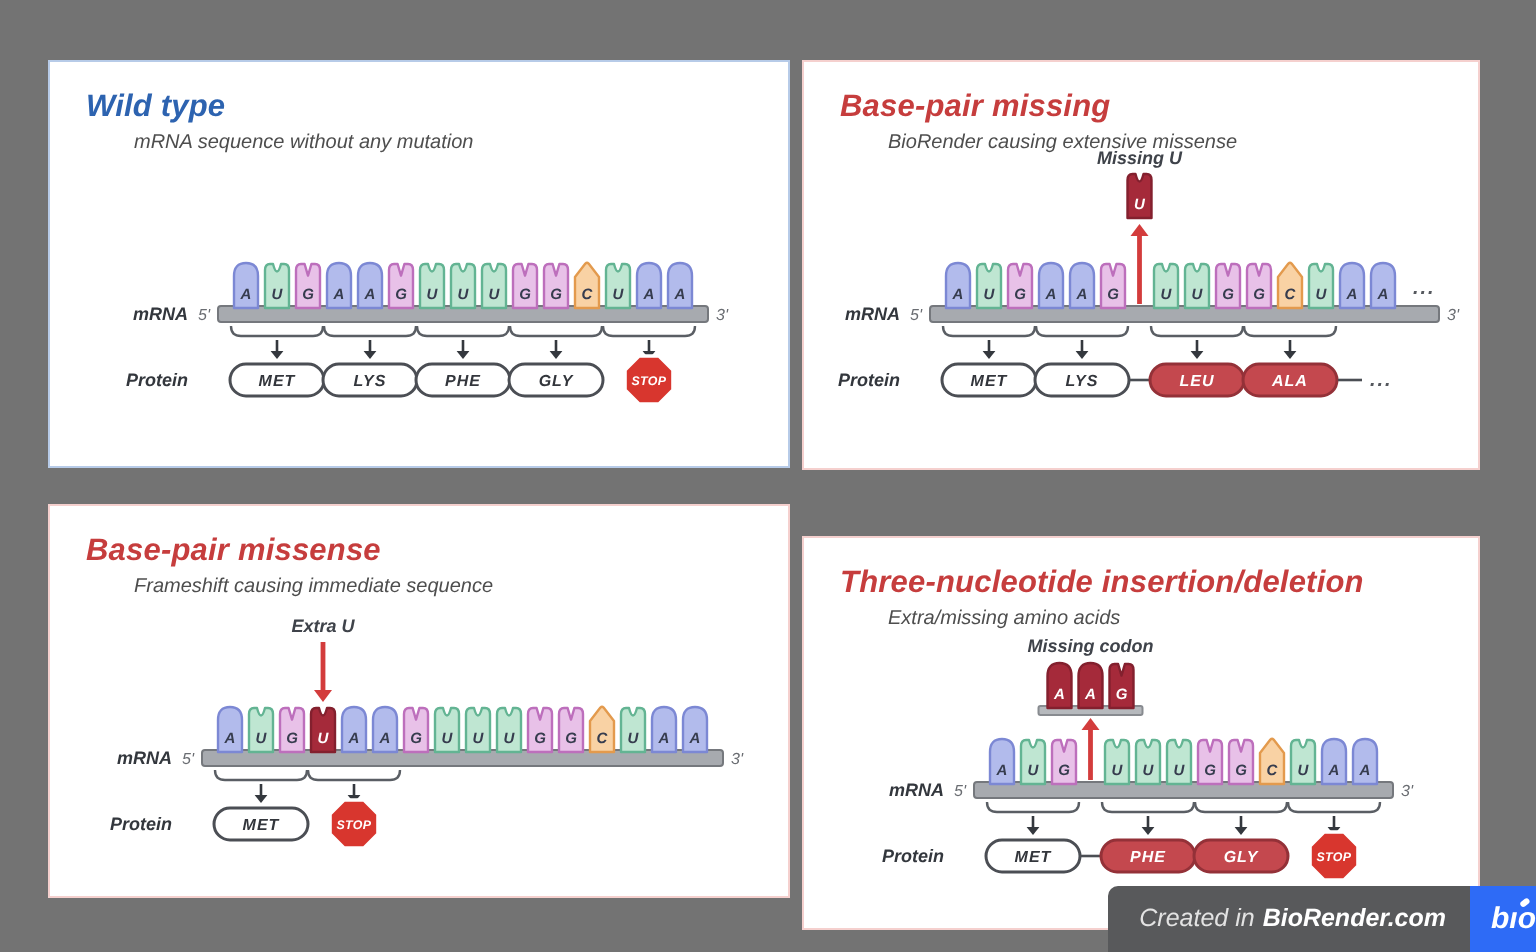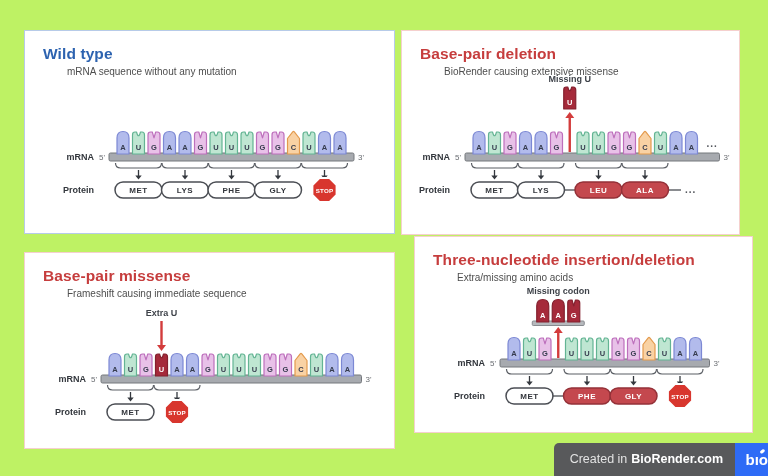--- a/index.html
+++ b/index.html
@@ -1,27 +1,27 @@
 <!DOCTYPE html>
 <html><head>
 <meta charset="utf-8">
 <style>
   html,body{margin:0;padding:0;background:#ffffff;}
-  .stage{position:relative;width:768px;height:476px;background:#bef264;overflow:hidden;
-         font-family:"Liberation Sans",sans-serif;}
+  .stage{position:relative;width:768px;height:476px;background:#737373;overflow:hidden;
+         font-family:"Liberation Sans",sans-serif;font-style:italic;}
   .panel{position:absolute;background:#ffffff;border:1px solid #eeeeee;
          padding:14px 18px 0;box-sizing:border-box;}
   .panel h2{margin:0;font-size:15.5px;font-weight:bold;letter-spacing:.1px;}
   .panel p{margin:3px 0 0;font-size:10px;color:#4e4e4e;padding-left:24px;}
   .diagram{position:absolute;inset:0;}
   .diagram svg{position:absolute;}
   #p0{left:24px;top:30px;width:371px;height:204px;}
   #p1{left:401px;top:30px;width:339px;height:205px;}
   #p2{left:24px;top:252px;width:371px;height:197px;}
-  #p3{left:401px;top:236px;width:339px;height:197px;margin-left:13px;}
+  #p3{left:401px;top:268px;width:339px;height:197px;}
   .footer{position:absolute;right:0;bottom:0;height:33px;display:flex;align-items:stretch;}
   .credit{background:#58595b;color:#e3e3e3;font-size:12.5px;line-height:33px;
           padding:0 12px 0 16px;border-top-left-radius:5px;white-space:nowrap;}
   .credit b{color:#ffffff;font-weight:bold;margin-left:4px;}
   .logo{width:33px;background:#2e6bf6;position:relative;display:flex;align-items:center;
         justify-content:flex-end;color:#ffffff;font-weight:bold;font-size:15px;}
   .logo .dot{position:absolute;width:4.5px;height:3px;border-radius:2px;background:#ffffff;
              top:7px;right:4px;transform:rotate(-38deg);}
 </style>
 </head>
@@ -122,21 +122,21 @@
           <text x="183.5" y="63" font-size="8" font-weight="bold" fill="#33363c" text-anchor="middle" font-family="&quot;Liberation Sans&quot;,sans-serif" letter-spacing="0.5">PHE</text>
           <rect x="206.5" y="52" width="47" height="16" rx="8" fill="#ffffff" stroke="#4b4e54" stroke-width="1.5"></rect>
           <text x="230" y="63" font-size="8" font-weight="bold" fill="#33363c" text-anchor="middle" font-family="&quot;Liberation Sans&quot;,sans-serif" letter-spacing="0.5">GLY</text>
           <polygon points="288.5,65.0 281.5,72.0 271.5,72.0 264.5,65.0 264.5,55.0 271.5,48.0 281.5,48.0 288.5,55.0" fill="#d8362e" stroke="#ffffff" stroke-width="1.8"></polygon>
           <text x="276.5" y="62.5" font-size="6.2" font-weight="bold" fill="#ffffff" text-anchor="middle" font-family="&quot;Liberation Sans&quot;,sans-serif" letter-spacing="0.2">STOP</text>
         </svg>
       </div>
   </section>
 
   <section class="panel" id="p1" style="border-color: rgb(245, 208, 206);">
-    <h2 style="color: rgb(198, 61, 61);">Base-pair deletion</h2>
+    <h2 style="color: rgb(198, 61, 61);">Base-pair missing</h2>
     <p>BioRender causing extensive missense</p>
     <div class="diagram">
         <svg width="334" height="140" viewBox="0 0 334 140" style="left: 2px; top: 41px;">
           <rect x="61" y="81" width="254.5" height="8" rx="1.5" fill="#a7aaaf" stroke="#75787d" stroke-width="1"></rect>
           <g transform="translate(68,58)">
             <path d="M1,24 L1,8 Q1,1.5 7,1.5 Q13,1.5 13,8 L13,24 Z" fill="#b2bbec" stroke="#7c88d4" stroke-width="1.2" stroke-linejoin="round"></path>
             <text x="7" y="19.5" font-size="7.5" font-weight="bold" fill="#363c4e" text-anchor="middle" font-family="&quot;Liberation Sans&quot;,sans-serif" letter-spacing="0">A</text>
           </g>
           <g transform="translate(83.5,58)">
             <path d="M1,24 L1,5 Q1,2 3.5,2 L5,2 Q7,9.5 9,2 L10.5,2 Q13,2 13,5 L13,24 Z" fill="#bfe6d2" stroke="#63b493" stroke-width="1.2" stroke-linejoin="round"></path>

